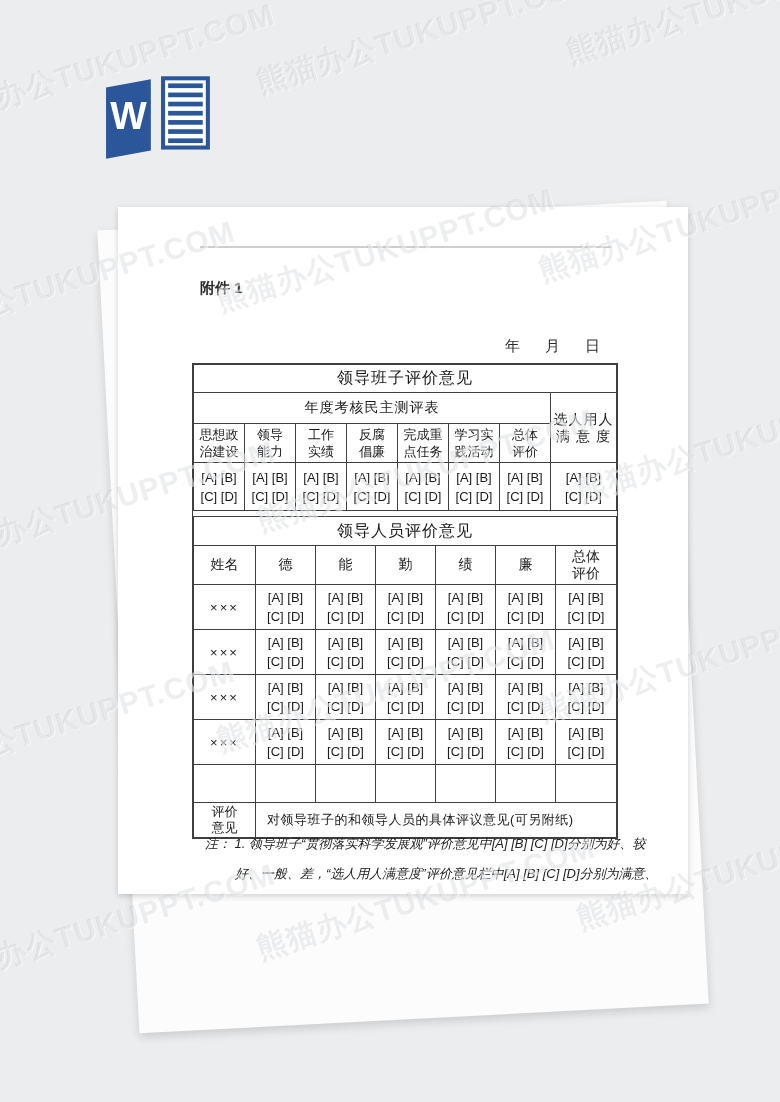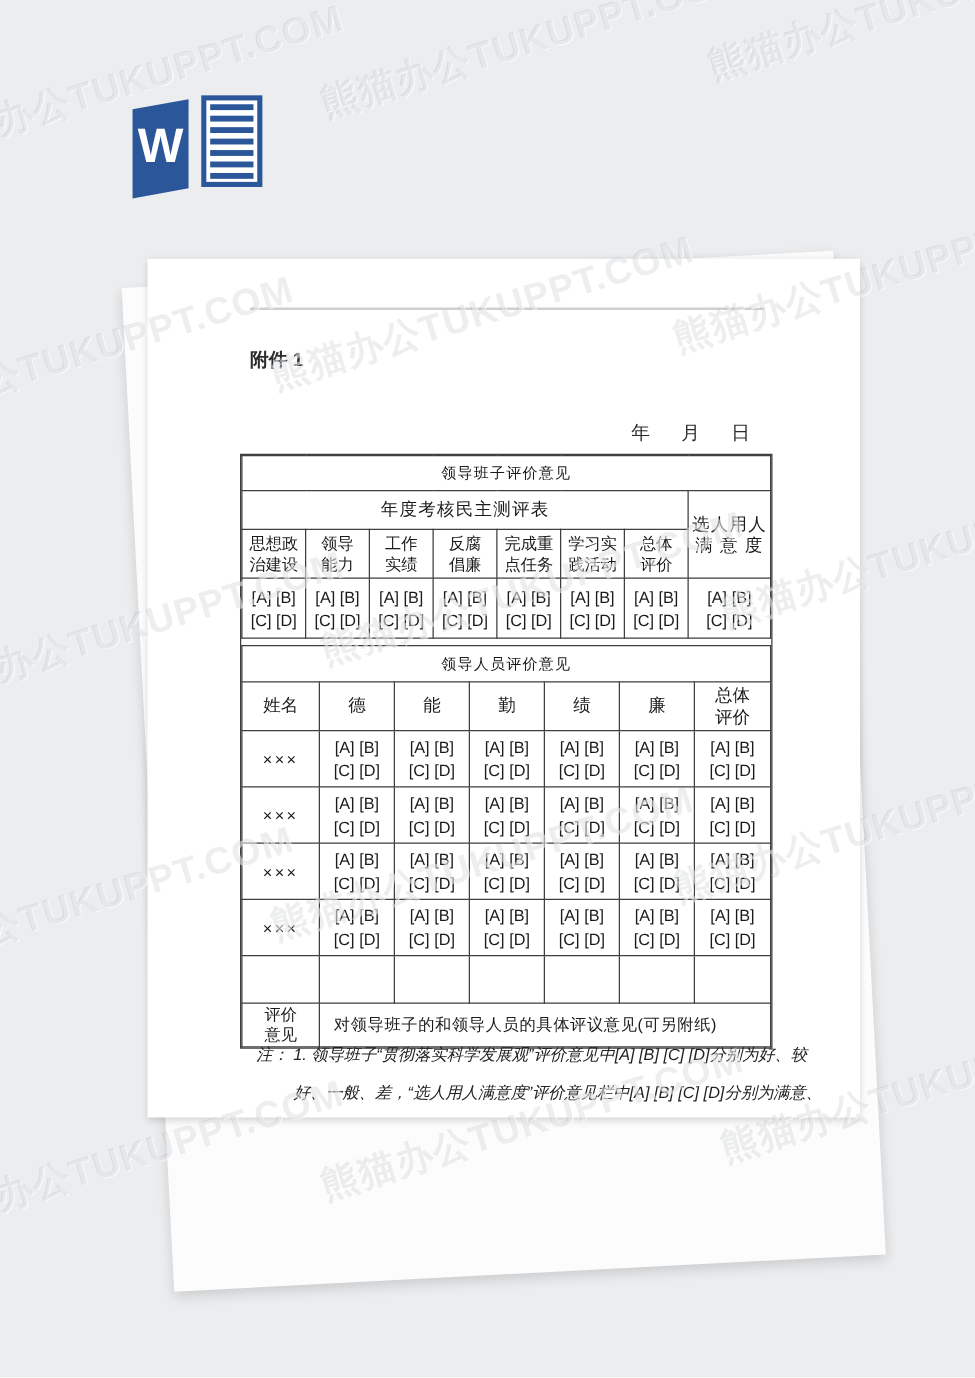--- a/index.html
+++ b/index.html
@@ -25,21 +25,21 @@
     color:#333;letter-spacing:2px;font-family:"DejaVu Serif", serif;}
   .date-line{position:absolute;left:58px;top:130px;width:424px;text-align:right;font-size:15px;
     color:#2b2b2b;white-space:pre;}
 
   
   .table-wrap{position:absolute;left:74px;top:156px;width:424px;border:1px solid #3f3f3f;background:#fff;}
   .table-wrap table{width:100%;border-collapse:collapse;table-layout:fixed;}
   .table-wrap td{border:1px solid #3f3f3f;text-align:center;vertical-align:middle;
     font-size:13px;color:#1b1b1b;padding:1px 0;overflow:hidden;}
   .t1{margin-bottom:5px;}
-  .row-section td{height:25px;font-size:12px;letter-spacing:1px;}
+  .row-section td{height:25px;font-size:16px;letter-spacing:1px;}
   .row-group td{height:28px;font-size:14px;letter-spacing:1px;}
   .row-cols td{height:36px;}
   .row-rating td{height:45px;}
   .t2 .row-section td{height:26px;border-radius:12px;}
   .t2 .row-cols td{height:36px;font-size:14px;}
   .t2 .row-data td{height:42px;}
   .t2 .row-empty td{height:35px;}
   .t2 .row-comment td{height:31px;}
   .hl{display:block;line-height:17px;}
   .rl{display:block;line-height:19px;}

